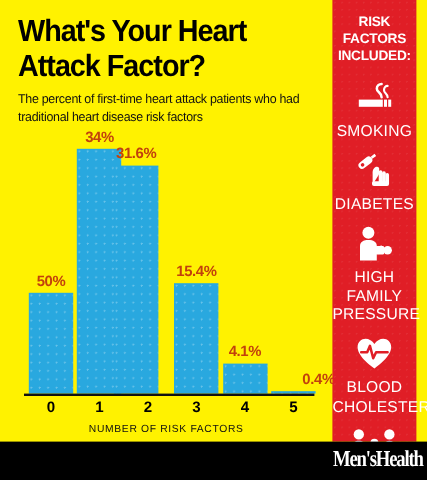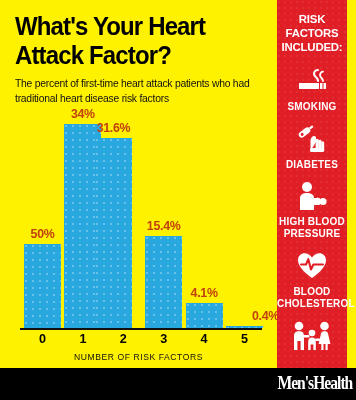--- a/index.html
+++ b/index.html
@@ -129,22 +129,22 @@
     margin-top:9px;
   }
   .sb-icon{
     height:34px;
     display:flex;
     align-items:center;
     justify-content:center;
   }
   .sb-label{
     margin-top:3px;
-    font-size:10px;
-    font-weight:bold;
+    font-size:13px;
+    font-weight:normal;
     line-height:1.18;
     letter-spacing:0.2px;
   }
 
   
   #footer{
     position:absolute;left:0;top:368px;
     width:356px;height:32px;
     background:#000;
   }
@@ -246,21 +246,21 @@
         <div class="sb-item">
           <div class="sb-icon">
             <svg width="32" height="30" viewBox="0 0 32 30">
               <circle cx="11" cy="6" r="5" fill="#ffffff"></circle>
               <path d="M4 29 L4 17 C4 13.5 7 12 11 12 C15 12 18 13.5 18 17 L18 29 Z" fill="#ffffff"></path>
               <rect x="17" y="17" width="7" height="7" rx="1" fill="#ffffff"></rect>
               <circle cx="27" cy="20.5" r="3.6" fill="#ffffff"></circle>
               <path d="M24 19 L21 17" stroke="#ffffff" stroke-width="1.6"></path>
             </svg>
           </div>
-          <div class="sb-label">HIGH BLOOD PRESSURE</div>
+          <div class="sb-label">HIGH FAMILY PRESSURE</div>
         </div>
         <div class="sb-item">
           <div class="sb-icon">
             <svg width="30" height="28" viewBox="0 0 30 28">
               <path d="M15 26 C3 17.5 1 11.5 1 8.2 C1 4 4.2 1.3 7.6 1.3 C10.4 1.3 13.2 3 15 5.6 C16.8 3 19.6 1.3 22.4 1.3 C25.8 1.3 29 4 29 8.2 C29 11.5 27 17.5 15 26 Z" fill="#ffffff"></path>
               <path d="M4 12.5 H9 L11.3 7.2 L14 17.5 L16.4 12.5 H26" stroke="#E01E26" stroke-width="2.1" fill="none" stroke-linejoin="round" stroke-linecap="round"></path>
             </svg>
           </div>
           <div class="sb-label">BLOOD CHOLESTEROL</div>
         </div>

